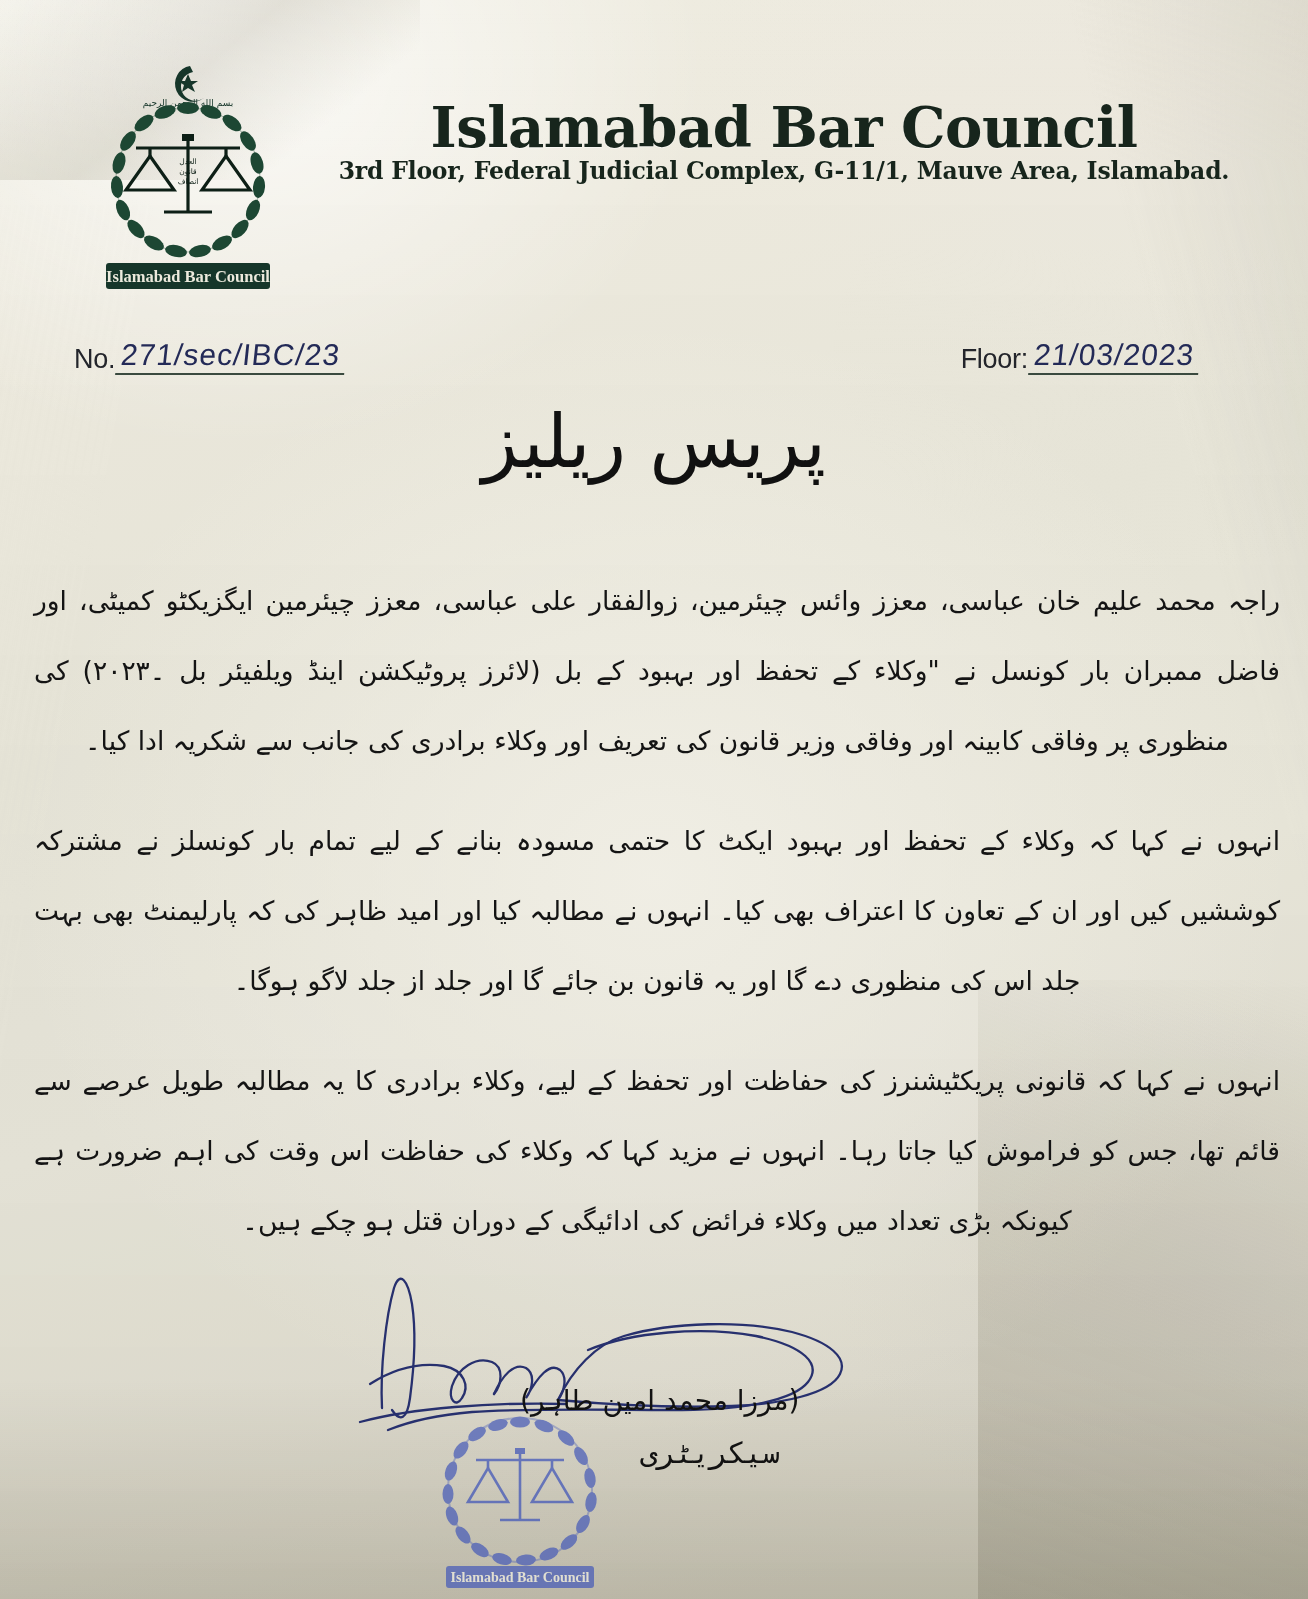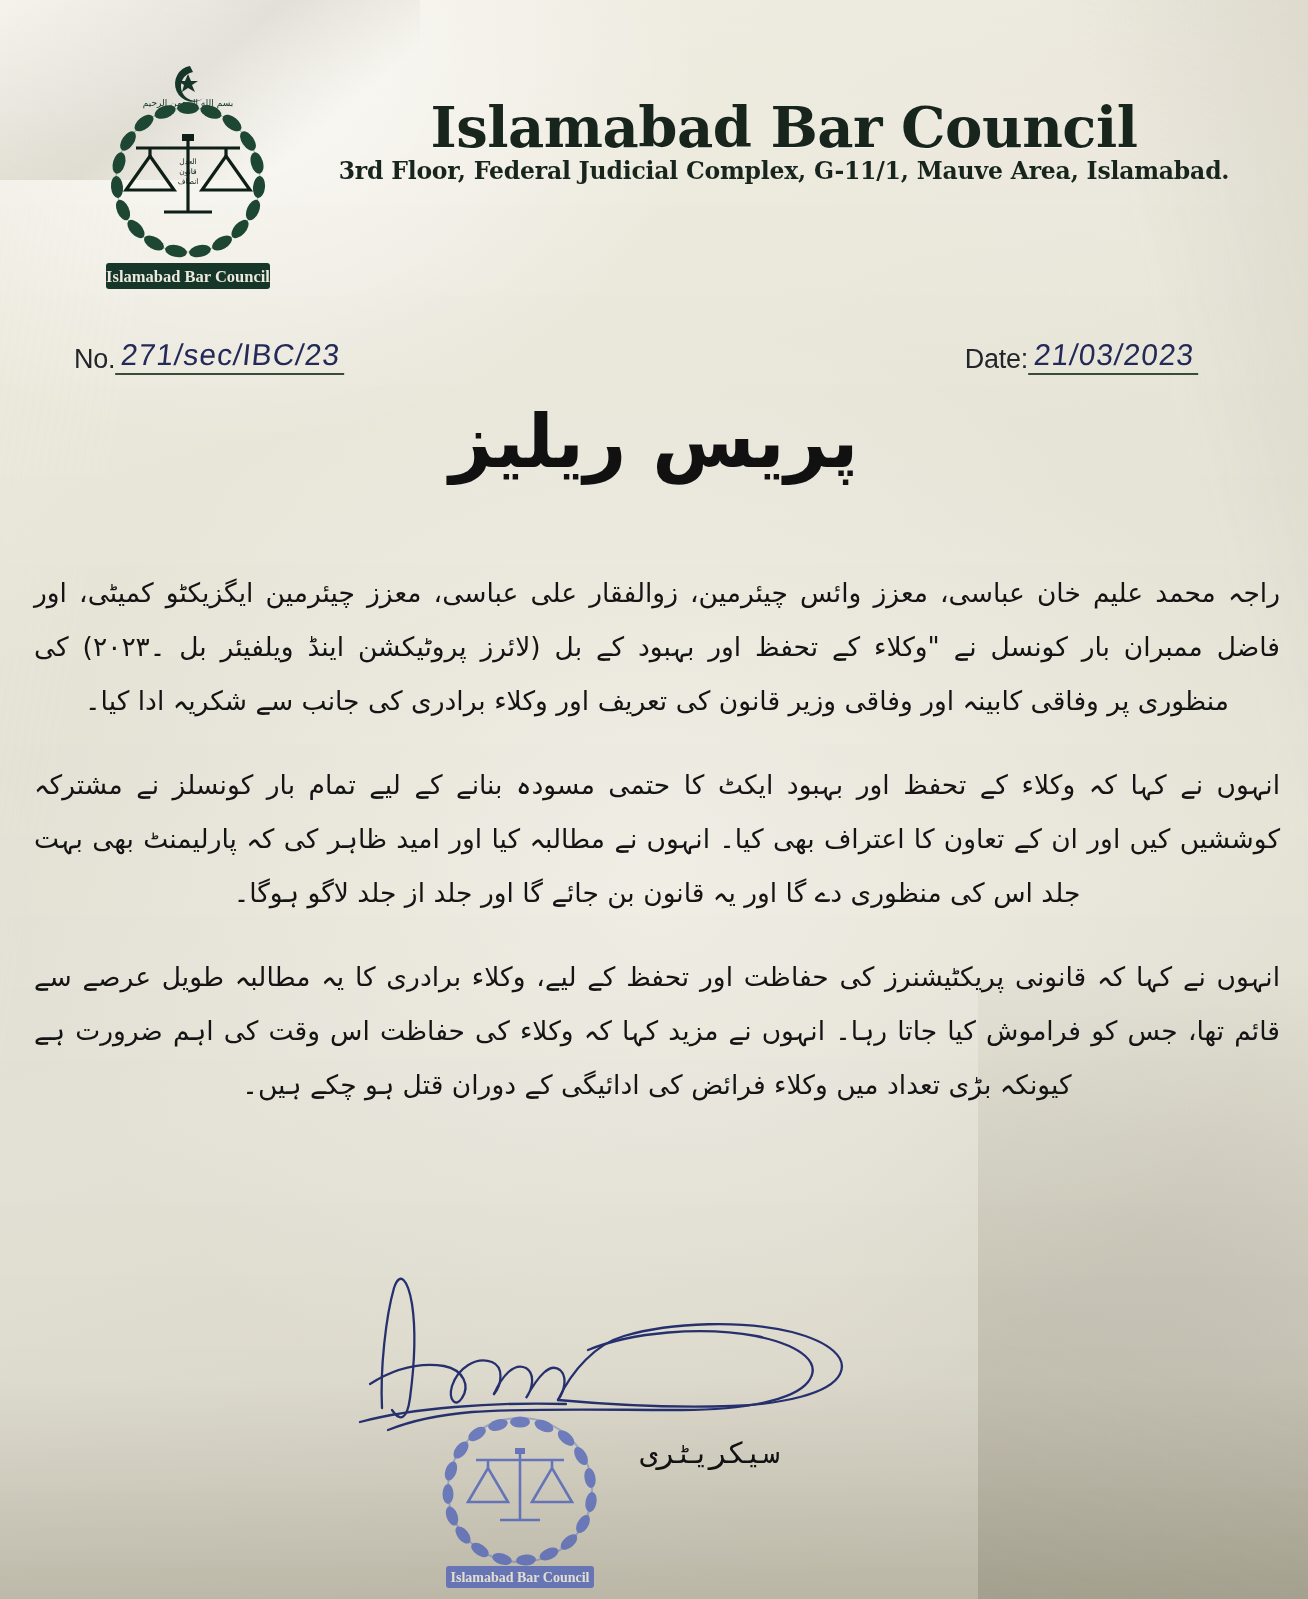--- a/index.html
+++ b/index.html
@@ -145,37 +145,37 @@
   
   .doc-title {
     position: absolute;
     top: 398px;
     left: 0;
     right: 0;
     text-align: center;
     direction: rtl;
     font-family: "DejaVu Sans", sans-serif;
     font-size: 74px;
-    font-weight: 700;
+    font-weight: 400;
     color: #111;
     letter-spacing: 2px;
   }
 
   
   .body-text {
     position: absolute;
     top: 566px;
     left: 34px;
     width: 1246px;
     direction: rtl;
     text-align: justify;
     text-align-last: center;
     font-family: "DejaVu Sans", sans-serif;
     font-size: 26.5px;
-    line-height: 54px;
+    line-height: 70px;
     color: #141414;
   }
   .body-text p {
     margin: 0 0 30px 0;
   }
   .body-text p:last-child { margin-bottom: 0; }
 
   
   .signature-area {
     position: absolute;
@@ -298,21 +298,21 @@
       <div class="org-address">3rd Floor, Federal Judicial Complex, G-11/1, Mauve Area, Islamabad.</div>
     </div>
   </div>
 
   <div class="meta-row">
     <div class="meta-item">
       <span class="meta-label">No.</span>
       <span class="meta-value">271/sec/IBC/23</span>
     </div>
     <div class="meta-item">
-      <span class="meta-label">Date:</span>
+      <span class="meta-label">Floor:</span>
       <span class="meta-value">21/03/2023</span>
     </div>
   </div>
 
   <div class="doc-title">پریس ریلیز</div>
 
   <div class="body-text">
     <p>راجہ محمد علیم خان عباسی، معزز وائس چیئرمین، زوالفقار علی عباسی، معزز چیئرمین ایگزیکٹو کمیٹی، اور فاضل ممبران بار کونسل نے "وکلاء کے تحفظ اور بہبود کے بل (لائرز پروٹیکشن اینڈ ویلفیئر بل ۔۲۰۲۳) کی منظوری پر وفاقی کابینہ اور وفاقی وزیر قانون کی تعریف اور وکلاء برادری کی جانب سے شکریہ ادا کیا۔</p>
     <p>انہوں نے کہا کہ وکلاء کے تحفظ اور بہبود ایکٹ کا حتمی مسودہ بنانے کے لیے تمام بار کونسلز نے مشترکہ کوششیں کیں اور ان کے تعاون کا اعتراف بھی کیا۔ انہوں نے مطالبہ کیا اور امید ظاہر کی کہ پارلیمنٹ بھی بہت جلد اس کی منظوری دے گا اور یہ قانون بن جائے گا اور جلد از جلد لاگو ہوگا۔</p>
     <p>انہوں نے کہا کہ قانونی پریکٹیشنرز کی حفاظت اور تحفظ کے لیے، وکلاء برادری کا یہ مطالبہ طویل عرصے سے قائم تھا، جس کو فراموش کیا جاتا رہا۔ انہوں نے مزید کہا کہ وکلاء کی حفاظت اس وقت کی اہم ضرورت ہے کیونکہ بڑی تعداد میں وکلاء فرائض کی ادائیگی کے دوران قتل ہو چکے ہیں۔</p>
@@ -367,16 +367,17 @@
           <line x1="132" y1="62" x2="132" y2="70"></line>
           <path d="M48 104 L68 70 L88 104 Z"></path>
           <path d="M112 104 L132 70 L152 104 Z"></path>
           <line x1="80" y1="122" x2="120" y2="122"></line>
         </g>
         <rect x="26" y="168" width="148" height="22" rx="3" fill="#4257b8" opacity="0.85"></rect>
         <text x="100" y="184" font-family="'Liberation Serif',serif" font-weight="bold" font-size="14" fill="#e9e7da" text-anchor="middle">Islamabad Bar Council</text>
       </svg>
     </div>
 
+    <div class="sig-name">(مرزا محمد امین طاہر)</div>
     <div class="sig-role">سیکریٹری</div>
   </div>
 
 </div>
 
 </body></html>

